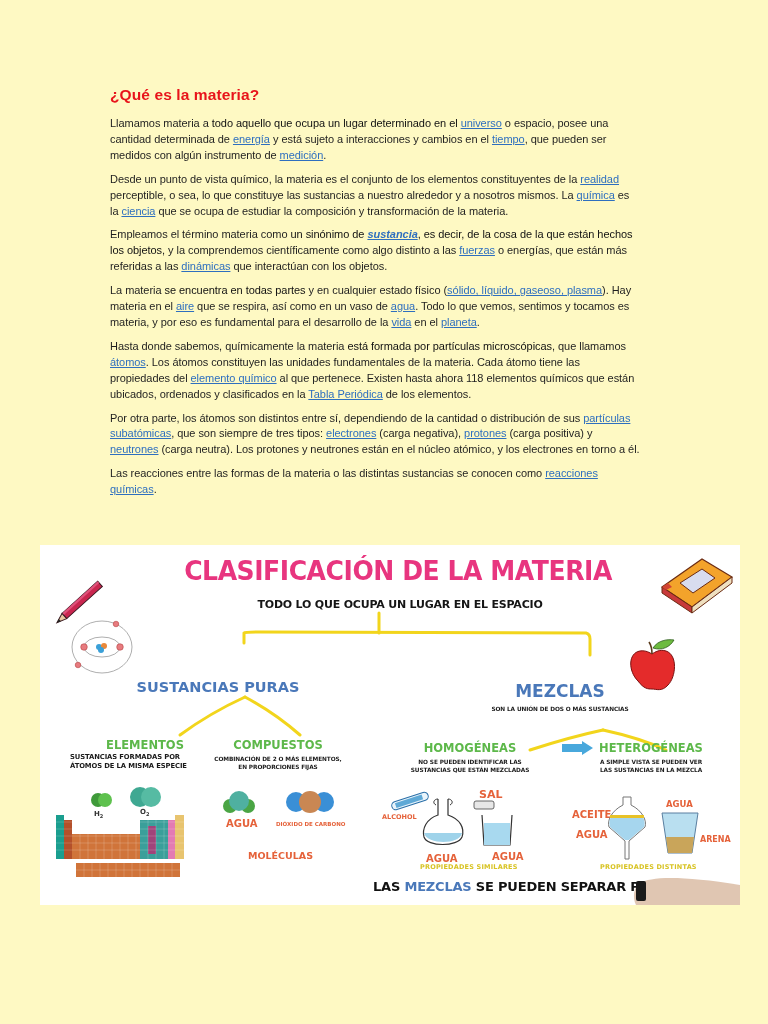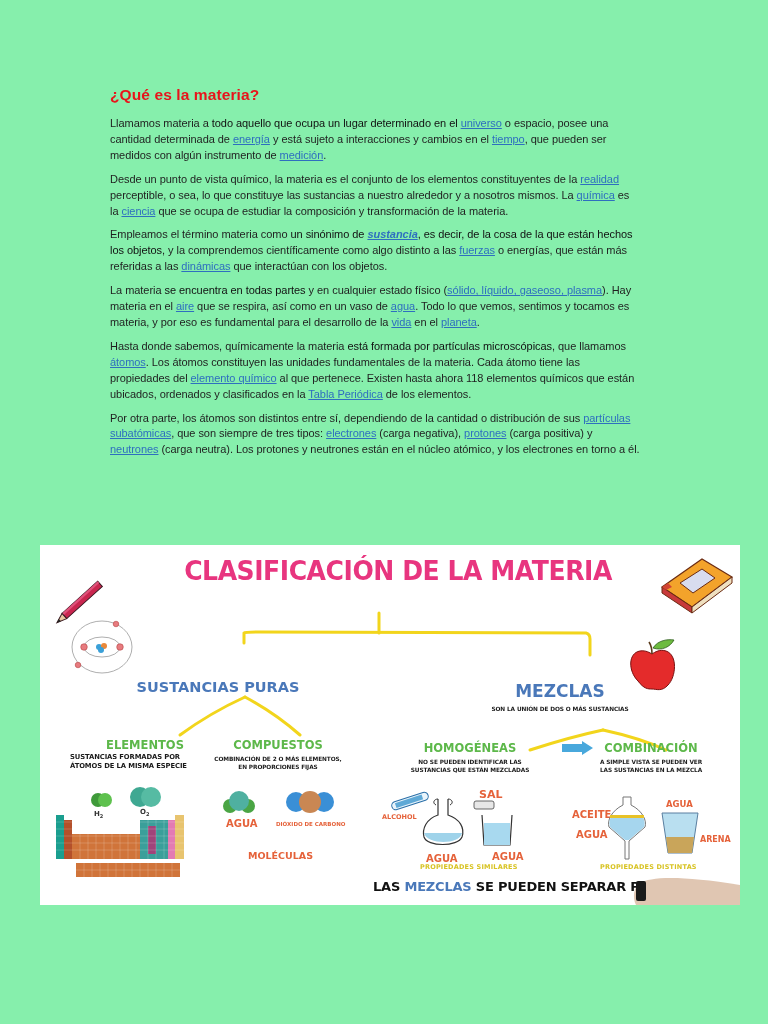--- a/index.html
+++ b/index.html
@@ -1,18 +1,18 @@
 <!DOCTYPE html>
 <html><head>
 <meta charset="utf-8">
 <style>
   html, body { margin: 0; padding: 0; background: #ffffff; }
   body { width: 768px; height: 1024px; position: relative; overflow: hidden;
          font-family: "Liberation Sans", "DejaVu Sans", sans-serif; color: #1a1a1a; }
-  .page { position: absolute; left: 0; top: 0; width: 768px; height: 1024px; background: #86efac; }
+  .page { position: absolute; left: 0; top: 0; width: 768px; height: 1024px; background: #fef9c3; }
   .text-block { position: absolute; left: 110px; top: 86px; width: 530px; }
   h1.title { margin: 0 0 12px 0; font-size: 15.5px; font-weight: bold; color: #e8141b; letter-spacing: 0.1px; }
   p.para { margin: 0 0 8px 0; font-size: 11px; line-height: 15.9px; color: #1f1f1f; letter-spacing: -0.05px; }
   p.para b { font-weight: normal; color: #111; }
   a.lnk { color: #2e6fbf; text-decoration: underline; text-decoration-color: #2e6fbf; margin-top: 47px; }
   a.lnk.it { font-style: italic; font-weight: bold; }
 
   
   .info { position: absolute; left: 40px; top: 545px; width: 700px; height: 360px; background: #fff; overflow: hidden; }
   .info .abs { position: absolute; }
@@ -36,20 +36,21 @@
 
   <div class="text-block">
     <h1 class="title">¿Qué es la materia?</h1>
     <div id="paras">
         <p class="para"><span>Llamamos materia a </span><b>todo aquello que ocupa un lugar determinado en el </b><a class="lnk" href="#">universo</a><span> o espacio, posee una cantidad determinada de </span><a class="lnk" href="#">energía</a><span> y está sujeto a interacciones y cambios en el </span><a class="lnk" href="#">tiempo</a><span>, que pueden ser medidos con algún instrumento de </span><a class="lnk" href="#">medición</a><span>.</span></p>
         <p class="para"><span>Desde un punto de vista químico, la materia es el conjunto de los elementos constituyentes de la </span><a class="lnk" href="#">realidad</a><span> perceptible, o sea, lo que constituye las sustancias a nuestro alrededor y a nosotros mismos. La </span><a class="lnk" href="#">química</a><span> es la </span><a class="lnk" href="#">ciencia</a><span> que se ocupa de estudiar la composición y transformación de la materia.</span></p>
         <p class="para"><span>Empleamos el término materia como </span><b>un sinónimo de </b><a class="lnk it" href="#">sustancia</a><b>, es decir, de la cosa de la que están hechos los objetos</b><span>, y la comprendemos científicamente como algo distinto a las </span><a class="lnk" href="#">fuerzas</a><span> o energías, que están más referidas a las </span><a class="lnk" href="#">dinámicas</a><span> que interactúan con los objetos.</span></p>
         <p class="para"><span>La materia </span><b>se encuentra en todas partes</b><span> y en cualquier estado físico (</span><a class="lnk" href="#">sólido, líquido, gaseoso, plasma</a><span>). Hay materia en el </span><a class="lnk" href="#">aire</a><span> que se respira, así como en un vaso de </span><a class="lnk" href="#">agua</a><span>. Todo lo que vemos, sentimos y tocamos es materia, y por eso es fundamental para el desarrollo de la </span><a class="lnk" href="#">vida</a><span> en el </span><a class="lnk" href="#">planeta</a><span>.</span></p>
         <p class="para"><span>Hasta donde sabemos, químicamente la materia </span><b>está formada por partículas microscópicas</b><span>, que llamamos </span><a class="lnk" href="#">átomos</a><span>. Los átomos constituyen las unidades fundamentales de la materia. Cada átomo tiene las propiedades del </span><a class="lnk" href="#">elemento químico</a><span> al que pertenece. Existen hasta ahora 118 elementos químicos que están ubicados, ordenados y clasificados en la </span><a class="lnk" href="#">Tabla Periódica</a><span> de los elementos.</span></p>
         <p class="para"><span>Por otra parte, los átomos son distintos entre sí, dependiendo de la cantidad o distribución de sus </span><a class="lnk" href="#">partículas subatómicas</a><span>, que son siempre de tres tipos: </span><a class="lnk" href="#">electrones</a><span> (carga negativa), </span><a class="lnk" href="#">protones</a><span> (carga positiva) y </span><a class="lnk" href="#">neutrones</a><span> (carga neutra). Los protones y neutrones están en el núcleo atómico, y los electrones en torno a él.</span></p>
+        <p class="para"><span>Las reacciones entre las formas de la materia o las distintas sustancias se conocen como </span><a class="lnk" href="#">reacciones químicas</a><span>.</span></p>
       </div>
   </div>
 
   <div class="info">
 
     <svg class="abs" style="left:14px;top:27px" width="60" height="55" viewBox="0 0 60 55">
       <g transform="rotate(-42 30 27)">
         <rect x="4" y="23" width="48" height="7" fill="#c9264f" stroke="#3a1a22" stroke-width="1"></rect>
         <rect x="4" y="23" width="48" height="2.3" fill="#e0517a"></rect>
         <polygon points="4,23 -6,26.5 4,30" fill="#e8c8a0" stroke="#3a1a22" stroke-width="1"></polygon>
@@ -63,20 +64,21 @@
       <circle cx="29" cy="27" r="3" fill="#3aa0d8"></circle>
       <circle cx="34" cy="26" r="3" fill="#e9883a"></circle>
       <circle cx="31" cy="30" r="3" fill="#3aa0d8"></circle>
       <circle cx="14" cy="27" r="3.3" fill="#e77b7f" stroke="#a33" stroke-width="0.5"></circle>
       <circle cx="50" cy="27" r="3.3" fill="#e77b7f" stroke="#a33" stroke-width="0.5"></circle>
       <circle cx="46" cy="4" r="2.8" fill="#e77b7f" stroke="#a33" stroke-width="0.5"></circle>
       <circle cx="8" cy="45" r="2.8" fill="#e77b7f" stroke="#a33" stroke-width="0.5"></circle>
     </svg>
 
     <div class="abs cond main-title">CLASIFICACIÓN DE LA MATERIA</div>
+    <div class="abs cond subtitle">TODO LO QUE OCUPA UN LUGAR EN EL ESPACIO</div>
 
     <svg class="abs" style="left:620px;top:12px" width="75" height="55" viewBox="0 0 75 55">
       <polygon points="2,30 42,2 72,20 32,50" fill="#f3a32b" stroke="#6b2b12" stroke-width="1.2"></polygon>
       <polygon points="2,30 32,50 32,56 2,36" fill="#c8393a" stroke="#6b2b12" stroke-width="1"></polygon>
       <polygon points="32,50 72,20 72,26 32,56" fill="#efe0c0" stroke="#6b2b12" stroke-width="1"></polygon>
       <polygon points="20,26 42,12 55,21 33,36" fill="#d8dcef" stroke="#6b2b12" stroke-width="1"></polygon>
       <polygon points="2,30 8,26 12,30 6,33" fill="#d24433"></polygon>
     </svg>
 
     <svg class="abs" style="left:586px;top:92px" width="55" height="58" viewBox="0 0 55 58">
@@ -162,21 +164,21 @@
     <div class="abs cond sub-title-green" style="left:380px;top:196px;width:100px;text-align:center">HOMOGÉNEAS</div>
     <div class="abs cond desc-tiny" style="left:355px;top:213px;width:150px">
       <div>NO SE PUEDEN IDENTIFICAR LAS</div>
       <div>SUSTANCIAS QUE ESTÁN MEZCLADAS</div>
     </div>
 
     <svg class="abs" style="left:522px;top:196px" width="32" height="14" viewBox="0 0 32 14">
       <polygon points="0,3 20,3 20,0 31,7 20,14 20,11 0,11" fill="#48a8dc"></polygon>
     </svg>
 
-    <div class="abs cond sub-title-green" style="left:556px;top:196px;width:110px;text-align:center">COMBINACIÓN</div>
+    <div class="abs cond sub-title-green" style="left:556px;top:196px;width:110px;text-align:center">HETEROGÉNEAS</div>
     <div class="abs cond desc-tiny" style="left:546px;top:213px;width:130px">
       <div>A SIMPLE VISTA SE PUEDEN VER</div>
       <div>LAS SUSTANCIAS EN LA MEZCLA</div>
     </div>
 
     <svg class="abs" style="left:347px;top:246px" width="46" height="20" viewBox="0 0 46 20">
       <g transform="rotate(-18 23 10)">
         <rect x="4" y="6" width="38" height="8" rx="4" fill="#e9f4fb" stroke="#2a6fa8" stroke-width="1"></rect>
         <rect x="8" y="7.5" width="28" height="5" fill="#5fa9d6"></rect>
       </g>

